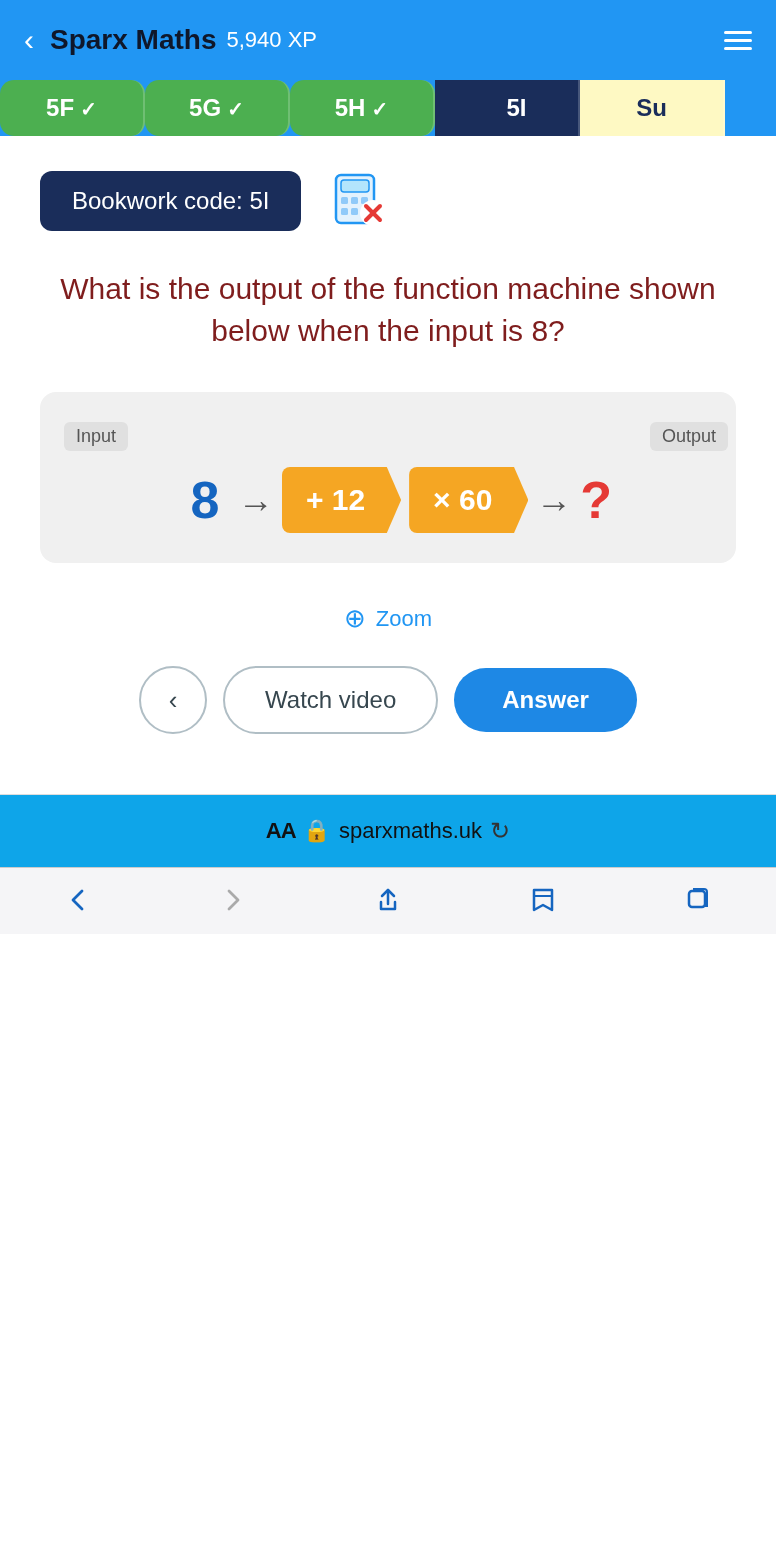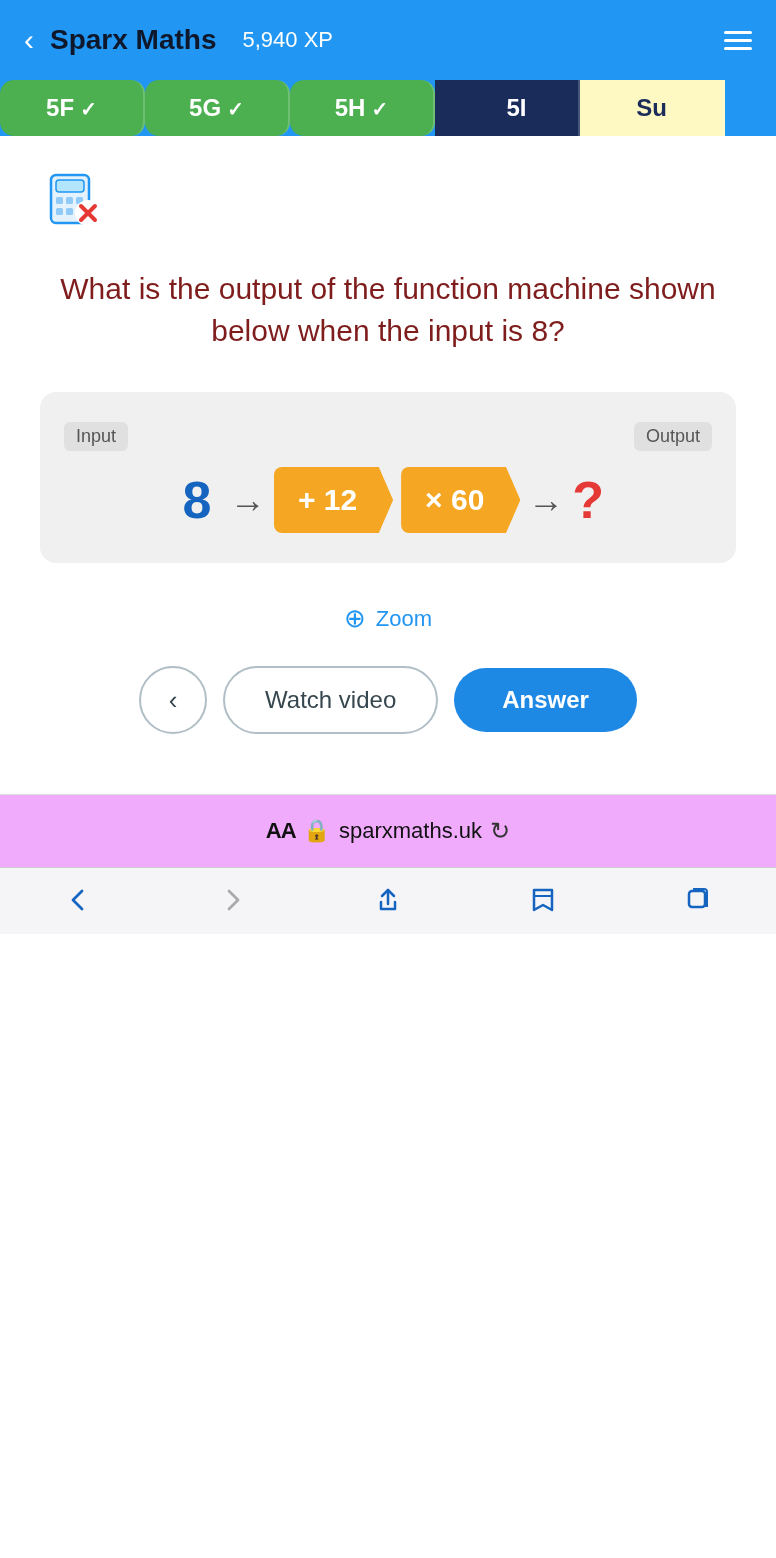--- a/index.html
+++ b/index.html
@@ -36,21 +36,21 @@
     }
     .header-title {
       color: #0f172a;
       font-size: 28px;
       font-weight: 700;
     }
     .header-xp {
       color: #fff;
       font-size: 22px;
       font-weight: 400;
-      margin-left: 26px;
+      margin-left: 10px;
     }
     .menu-btn {
       color: #fff;
       font-size: 26px;
       cursor: pointer;
       display: flex;
       flex-direction: column;
       gap: 5px;
     }
     .menu-btn span {
@@ -136,21 +136,21 @@
       line-height: 1.4;
       color: #7f1d1d;
       text-align: center;
       margin-bottom: 40px;
     }
 
     
     .function-machine-container {
       background: #f0f0f0;
       border-radius: 16px;
-      padding: 30px 24px 30px 24px;
+      padding: 30px 8px 30px 24px;
       margin-bottom: 40px;
       position: relative;
     }
     .fm-labels {
       display: flex;
       justify-content: space-between;
       margin-bottom: 16px;
     }
     .fm-label {
       font-size: 18px;
@@ -250,21 +250,21 @@
       border: none;
       border-radius: 50px;
       padding: 18px 48px;
       font-size: 24px;
       font-weight: 600;
       cursor: pointer;
     }
 
     
     .address-bar {
-      background: #f0abfc;
+      background: #0ea5e9;
       border-top: 1px solid #ddd;
       padding: 22px 30px;
       display: flex;
       align-items: center;
       justify-content: center;
       gap: 8px;
     }
     .addr-aa {
       font-size: 22px;
       font-weight: 700;
@@ -338,20 +338,21 @@
     <span>5I</span>
   </div>
   <div class="tab upcoming">
     <span>Su</span>
   </div>
 </div>
 
 <div class="main-content">
 
   <div class="bookwork-row">
+    <div class="bookwork-badge">Bookwork code: 5I</div>
     <div class="calculator-icon">
 
       <svg class="calc-svg" viewBox="0 0 60 60" fill="none" xmlns="http://www.w3.org/2000/svg">
 
         <rect x="6" y="4" width="38" height="48" rx="5" fill="#e3f2fd" stroke="#2196f3" stroke-width="2.5"></rect>
 
         <rect x="11" y="9" width="28" height="12" rx="3" fill="#b3e5fc" stroke="#2196f3" stroke-width="1.5"></rect>
 
         <rect x="11" y="26" width="7" height="7" rx="1.5" fill="#90caf9"></rect>
         <rect x="21" y="26" width="7" height="7" rx="1.5" fill="#90caf9"></rect>

